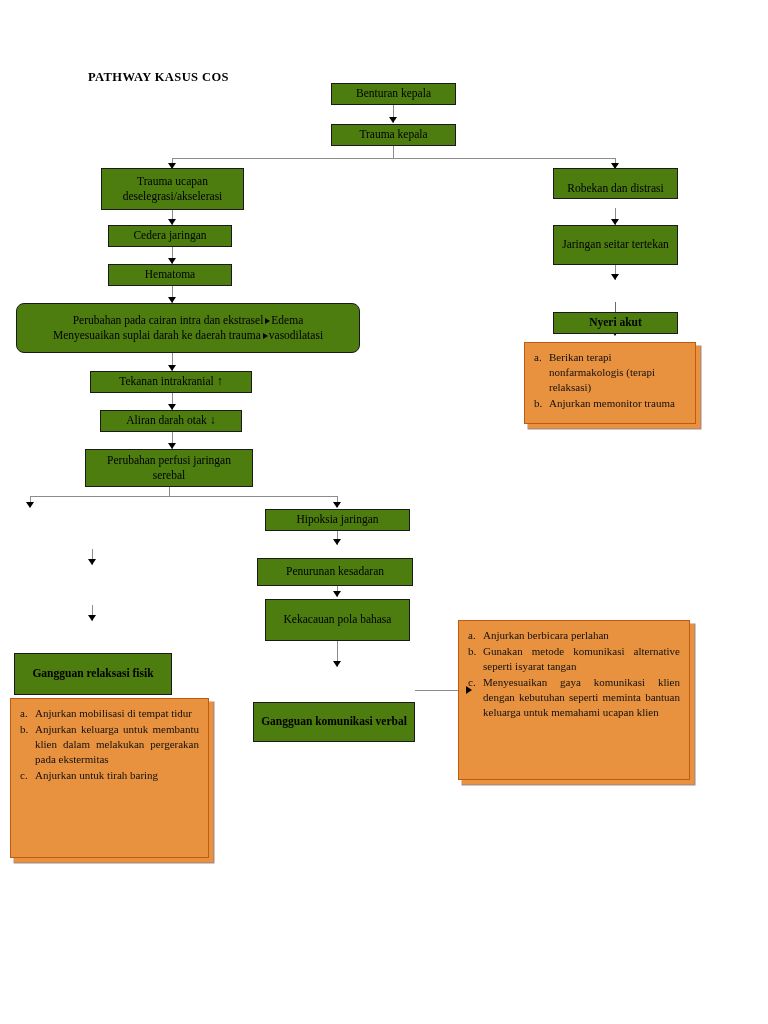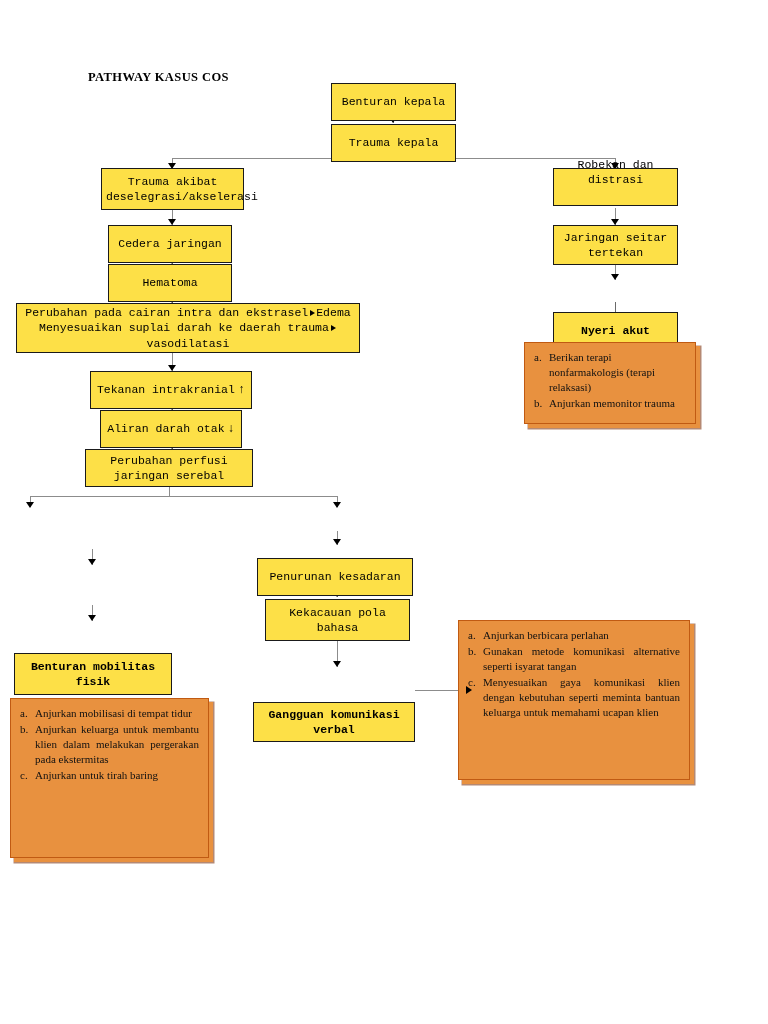--- a/index.html
+++ b/index.html
@@ -9,29 +9,28 @@
     font-family:"Liberation Serif","DejaVu Serif",serif;
     overflow:hidden;
   }
   #canvas{position:absolute;left:0;top:0;width:768px;height:1024px;}
 
   
   .node{
     position:absolute;
     box-sizing:border-box;
     border:1.3px solid #1a1a1a;
-    background:#fde047;
+    background:#4d7c0f;
     display:flex;align-items:center;justify-content:center;
     text-align:center;
     font-size:11.5px;
     line-height:1.32;
     color:#000;
-    padding:18px 4px;
+    padding:2px 4px;
     z-index:5;
-    font-family:Liberation Mono, monospace;
   }
   .node.bold{font-weight:bold;margin-top:32px;}
   .node .txt{display:block;width:100%;}
 
   
   #title{
     position:absolute;left:88px;top:70px;
     font-size:12.5px;font-weight:bold;letter-spacing:.4px;
     color:#000;white-space:nowrap;
   }
@@ -116,41 +115,41 @@
   </div>
 
   <div class="vline" style="left:393px;top:146px;height:12px;"></div>
   <div class="hline" style="left:172px;top:158px;width:443px;"></div>
   <div class="vline" style="left:172px;top:158px;height:10px;"></div>
   <div class="arrow-d" style="left:167.5px;top:163px;"></div>
   <div class="vline" style="left:615px;top:158px;height:10px;"></div>
   <div class="arrow-d" style="left:610.5px;top:163px;"></div>
 
   <div class="node" style="left:101px;top:168px;width:143px;height:42px;">
-    <span class="txt">Trauma akibat deselegrasi/akselerasi</span>
+    <span class="txt">Trauma ucapan deselegrasi/akselerasi</span>
   </div>
 
   <div class="vline" style="left:172px;top:210px;height:15px;"></div>
   <div class="arrow-d" style="left:167.5px;top:219px;"></div>
 
   <div class="node" style="left:108px;top:225px;width:124px;height:22px;">
     <span class="txt">Cedera jaringan</span>
   </div>
 
   <div class="vline" style="left:172px;top:247px;height:17px;"></div>
   <div class="arrow-d" style="left:167.5px;top:258px;"></div>
 
   <div class="node" style="left:108px;top:264px;width:124px;height:22px;">
     <span class="txt">Hematoma</span>
   </div>
 
   <div class="vline" style="left:172px;top:286px;height:17px;"></div>
   <div class="arrow-d" style="left:167.5px;top:297px;"></div>
 
-  <div class="node" style="left:16px;top:303px;width:344px;height:50px;font-size:11.5px;">
+  <div class="node" style="left:16px;top:303px;width:344px;height:50px;font-size:11.5px;border-radius:8px;">
     <span class="txt">
       <span>
         <span>Perubahan pada cairan intra dan ekstrasel</span><span class="gly-r"></span><span>Edema</span>
       </span><br>
       <span>
         <span>Menyesuaikan suplai darah ke daerah trauma</span><span class="gly-r"></span><span>vasodilatasi</span>
       </span>
     </span>
   </div>
 
@@ -188,21 +187,21 @@
 
 
   <div class="vline" style="left:92px;top:549px;height:16px;"></div>
   <div class="arrow-d" style="left:87.5px;top:559px;"></div>
 
 
   <div class="vline" style="left:92px;top:605px;height:16px;"></div>
   <div class="arrow-d" style="left:87.5px;top:615px;"></div>
 
   <div class="node bold" style="left:14px;top:621px;width:158px;height:42px;">
-    <span class="txt">Benturan mobilitas fisik</span>
+    <span class="txt">Gangguan relaksasi fisik</span>
   </div>
 
   <div class="vline" style="left:92px;top:663px;height:29px;"></div>
   <div class="arrow-d" style="left:87.5px;top:686px;"></div>
 
   <div class="orange" style="left:10px;top:698px;width:199px;height:160px;">
     <div class="inner">
       <ul class="olist just">
         <li>
           <span class="mk">a.</span>
@@ -213,20 +212,23 @@
           <span class="bd">Anjurkan keluarga untuk membantu klien dalam melakukan pergerakan pada ekstermitas</span>
         </li>
         <li>
           <span class="mk">c.</span>
           <span class="bd">Anjurkan untuk tirah baring</span>
         </li>
       </ul>
     </div>
   </div>
 
+  <div class="node" style="left:265px;top:509px;width:145px;height:22px;">
+    <span class="txt">Hipoksia jaringan</span>
+  </div>
 
   <div class="vline" style="left:337px;top:531px;height:14px;"></div>
   <div class="arrow-d" style="left:332.5px;top:539px;"></div>
 
   <div class="node" style="left:257px;top:546px;width:156px;height:28px;margin-top:12px;">
     <span class="txt">Penurunan kesadaran</span>
   </div>
 
   <div class="vline" style="left:337px;top:574px;height:23px;"></div>
   <div class="arrow-d" style="left:332.5px;top:591px;"></div>

